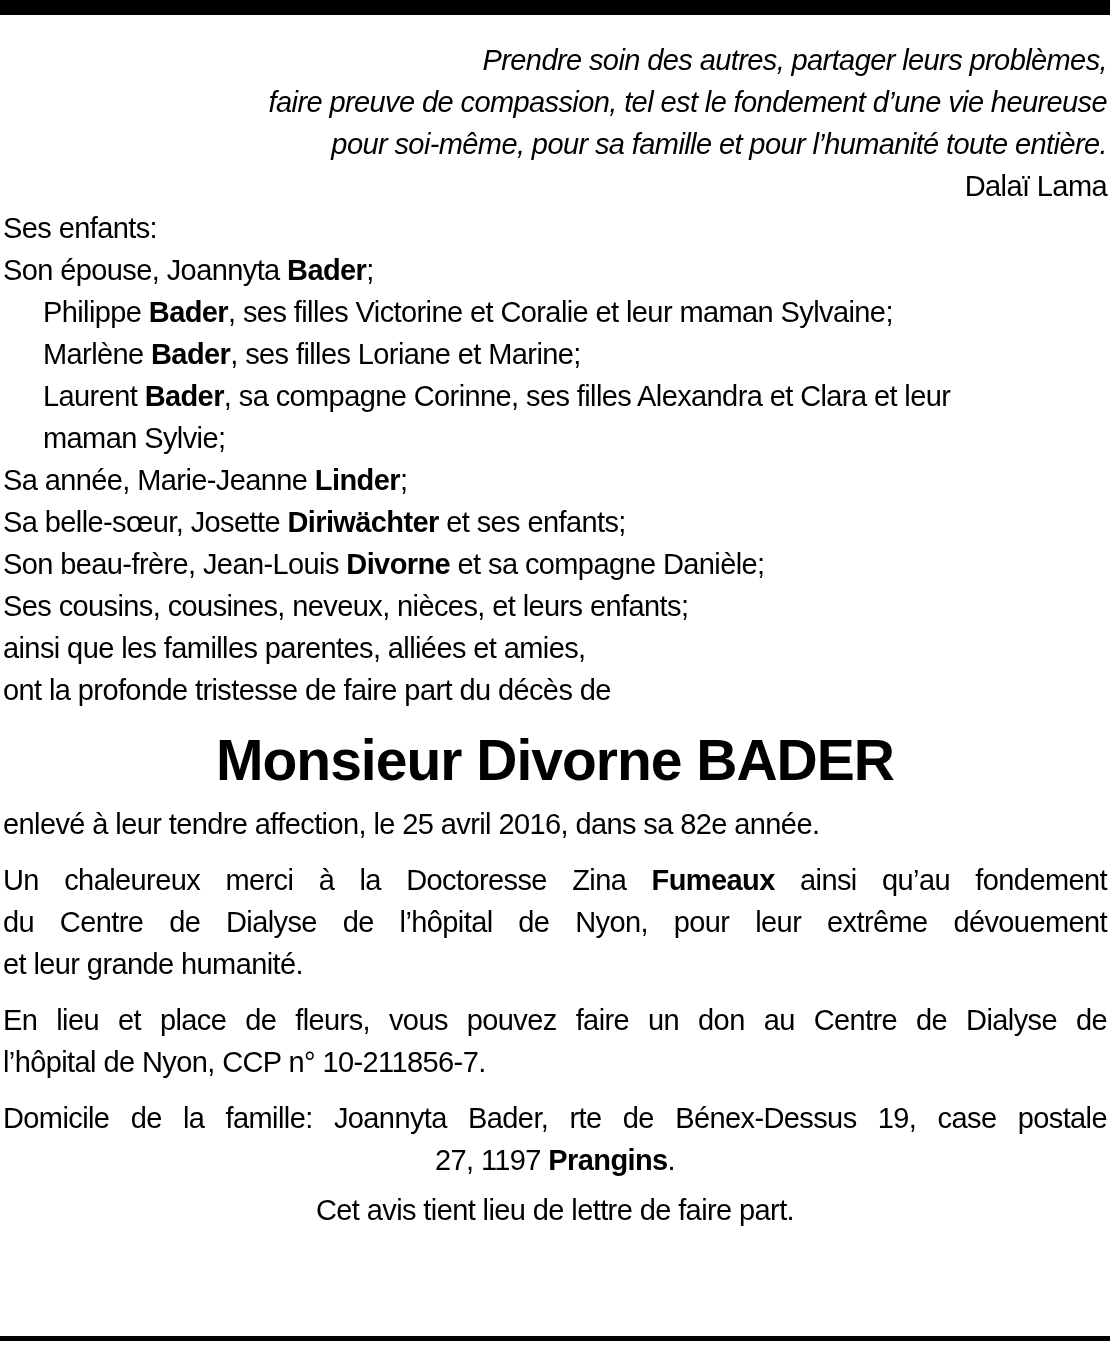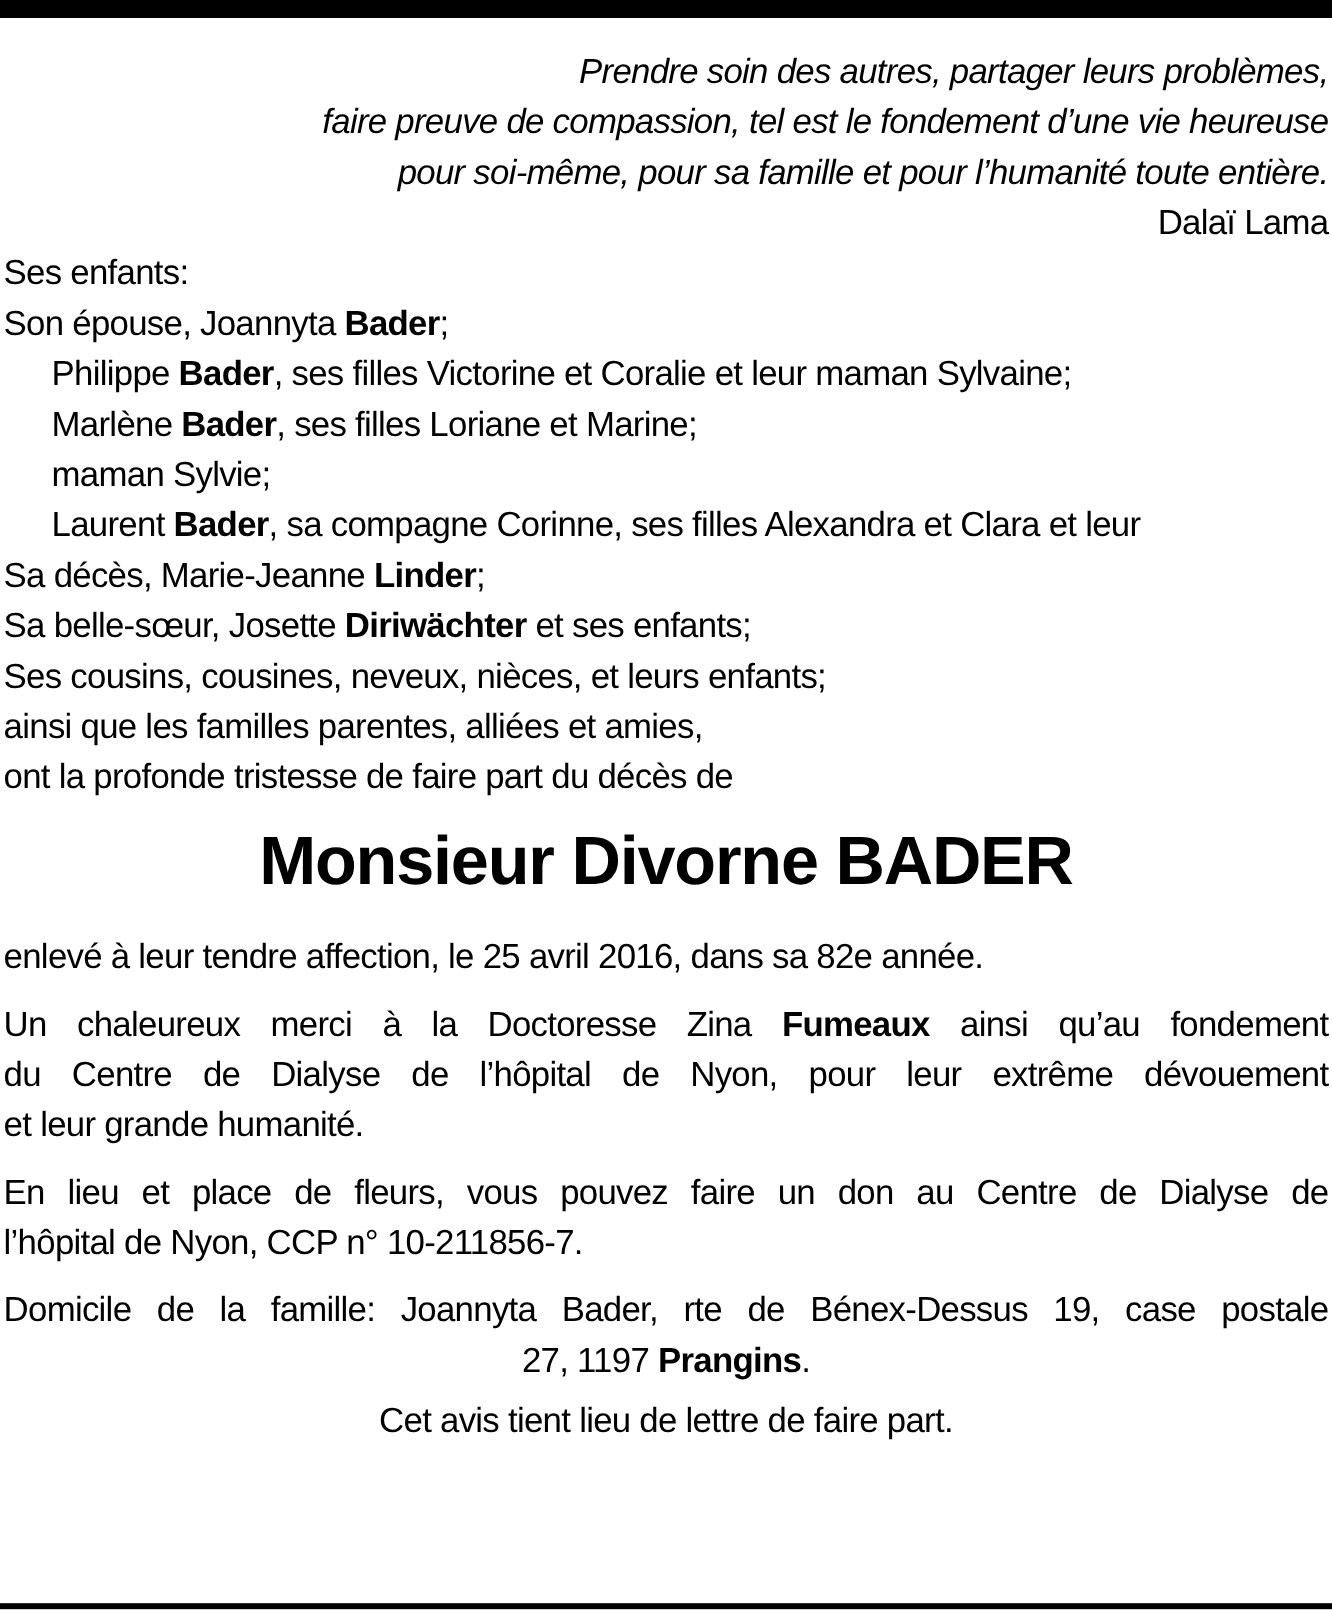--- a/index.html
+++ b/index.html
@@ -65,32 +65,33 @@
       <div class="line align-right italic"><span>Prendre soin des autres, partager leurs problèmes,</span></div>
       <div class="line align-right italic"><span>faire preuve de compassion, tel est le fondement d’une vie heureuse</span></div>
       <div class="line align-right italic"><span>pour soi-même, pour sa famille et pour l’humanité toute entière.</span></div>
       <div class="line align-right"><span>Dalaï Lama</span></div>
     </div>
     <div class="block family">
       <div class="line align-left"><span>Ses enfants:</span></div>
       <div class="line align-left"><span>Son épouse, Joannyta </span><span class="bold">Bader</span><span>;</span></div>
       <div class="line align-left indent"><span>Philippe </span><span class="bold">Bader</span><span>, ses filles Victorine et Coralie et leur maman Sylvaine;</span></div>
       <div class="line align-left indent"><span>Marlène </span><span class="bold">Bader</span><span>, ses filles Loriane et Marine;</span></div>
+      <div class="line align-left indent"><span>Laurent </span><span class="bold">Bader</span><span>, sa compagne Corinne, ses filles Alexandra et Clara et leur</span></div>
       <div class="line align-left indent"><span>maman Sylvie;</span></div>
-      <div class="line align-left indent"><span>Laurent </span><span class="bold">Bader</span><span>, sa compagne Corinne, ses filles Alexandra et Clara et leur</span></div>
-      <div class="line align-left"><span>Sa décès, Marie-Jeanne </span><span class="bold">Linder</span><span>;</span></div>
+      <div class="line align-left"><span>Sa année, Marie-Jeanne </span><span class="bold">Linder</span><span>;</span></div>
       <div class="line align-left"><span>Sa belle-sœur, Josette </span><span class="bold">Diriwächter</span><span> et ses enfants;</span></div>
+      <div class="line align-left"><span>Son beau-frère, Jean-Louis </span><span class="bold">Divorne</span><span> et sa compagne Danièle;</span></div>
       <div class="line align-left"><span>Ses cousins, cousines, neveux, nièces, et leurs enfants;</span></div>
       <div class="line align-left"><span>ainsi que les familles parentes, alliées et amies,</span></div>
       <div class="line align-left"><span>ont la profonde tristesse de faire part du décès de</span></div>
     </div>
     <div class="block title" style="margin-top: 12px;">
       <div class="line align-center"><span>Monsieur Divorne BADER</span></div>
     </div>
-    <div class="block paragraph" style="margin-top: 22px;">
+    <div class="block paragraph" style="margin-top: 6px;">
       <div class="line align-left"><span>enlevé à leur tendre affection, le 25 avril 2016, dans sa 82e année.</span></div>
     </div>
     <div class="block paragraph" style="margin-top: 14px;">
       <div class="line align-justify"><span>Un chaleureux merci à la Doctoresse Zina </span><span class="bold">Fumeaux</span><span> ainsi qu’au fondement</span></div>
       <div class="line align-justify"><span>du Centre de Dialyse de l’hôpital de Nyon, pour leur extrême dévouement</span></div>
       <div class="line align-left"><span>et leur grande humanité.</span></div>
     </div>
     <div class="block paragraph" style="margin-top: 14px;">
       <div class="line align-justify"><span>En lieu et place de fleurs, vous pouvez faire un don au Centre de Dialyse de</span></div>
       <div class="line align-left"><span>l’hôpital de Nyon, CCP n° 10-211856-7.</span></div>

